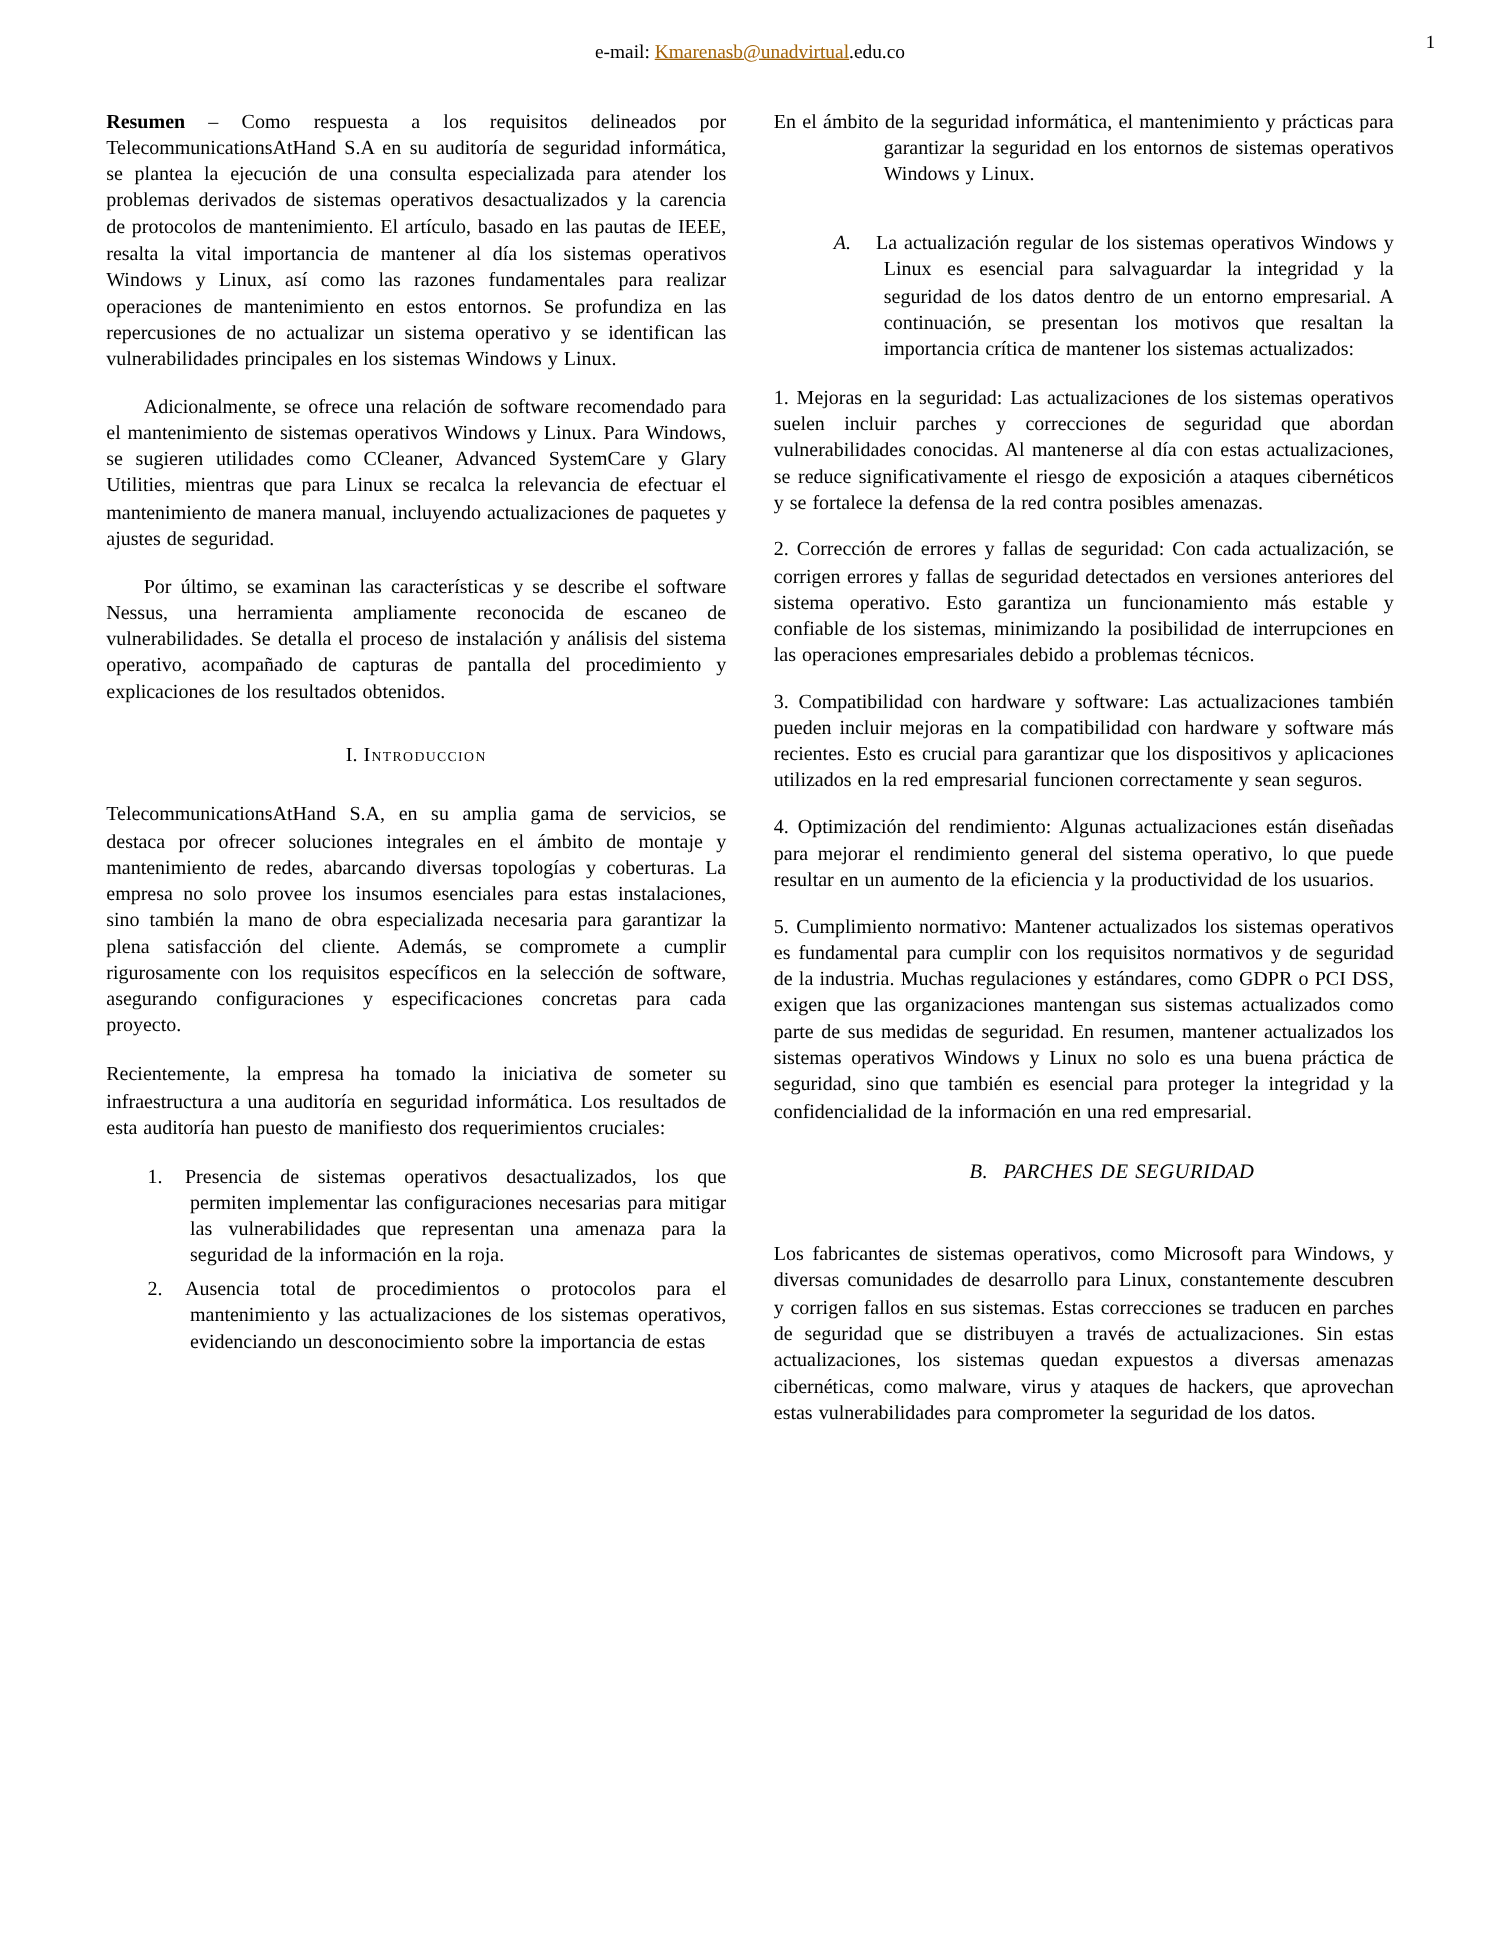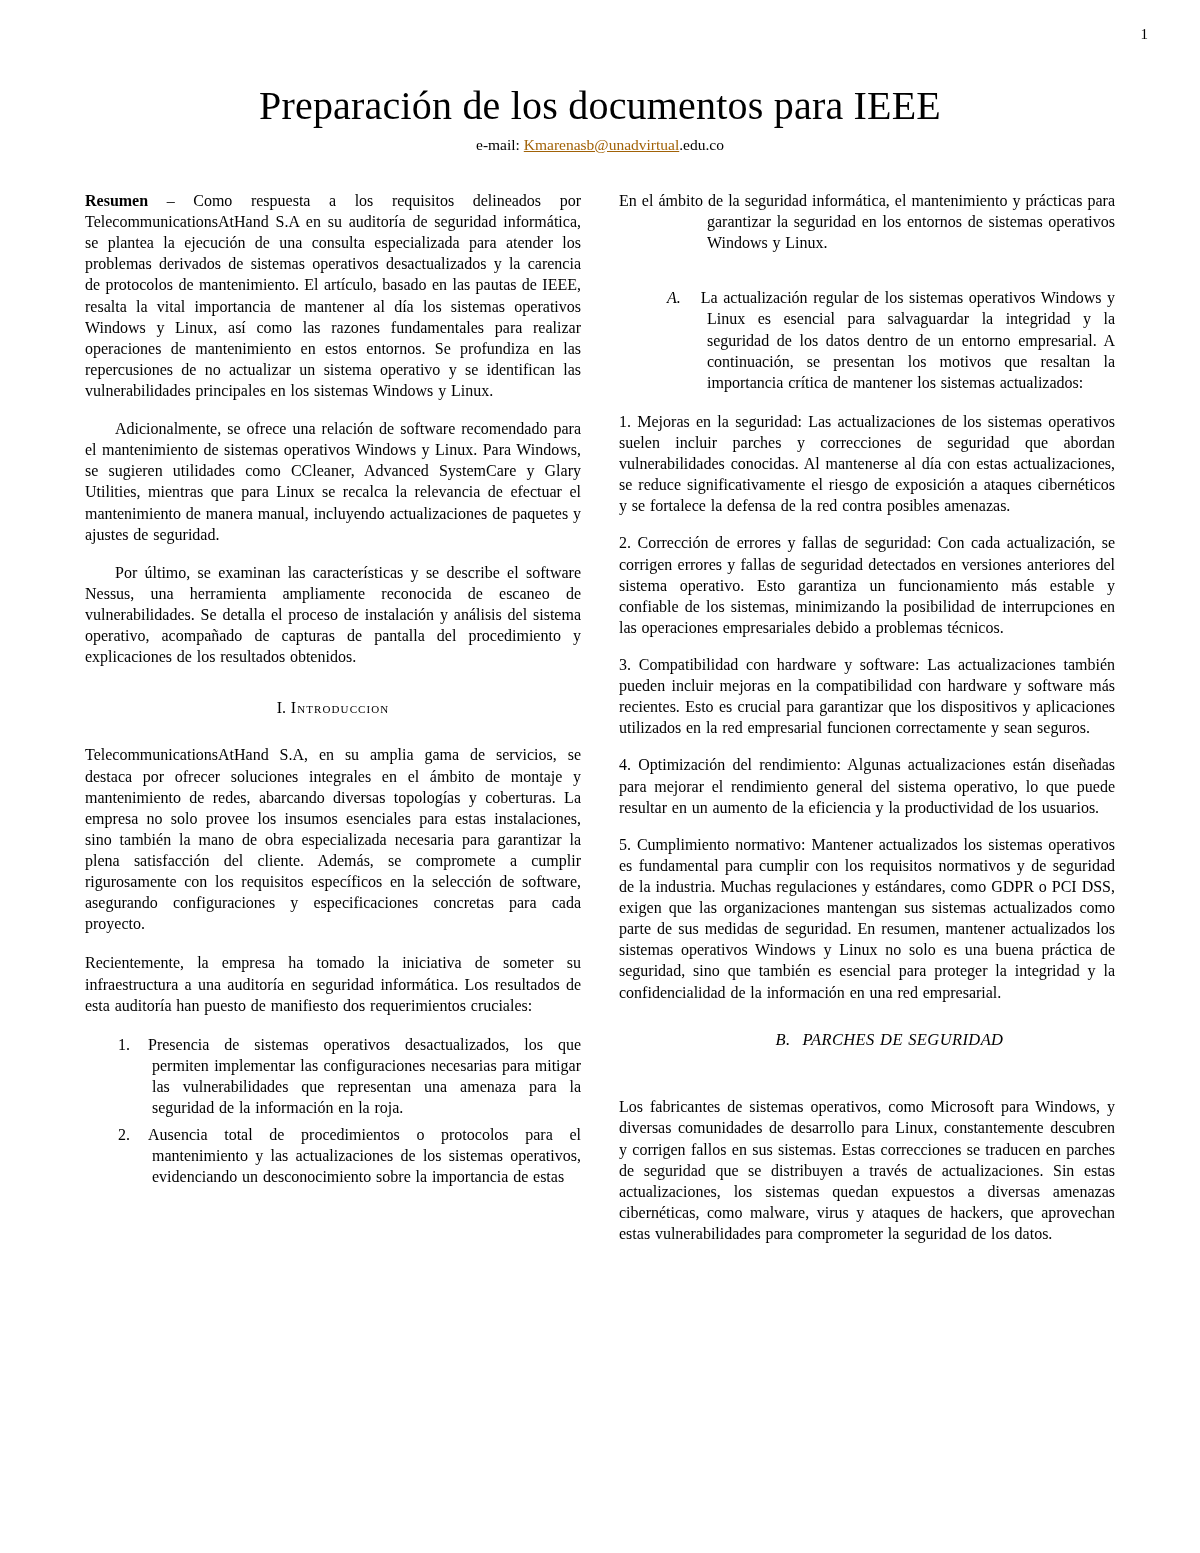--- a/index.html
+++ b/index.html
@@ -103,21 +103,20 @@
   .subsection-b .b-label { margin-right: 12px; }
   .final { margin-top: 46px; }
 </style>
 </head>
 <body>
 
 <div class="page">
 
   <div class="page-number">1</div>
 
-  <h1 class="title">Preparación de los documentos para IEEE</h1>
 
 
   <div class="email-line"><span>e-mail: </span><a class="email-link">Kmarenasb@unadvirtual</a><span>.edu.co</span></div>
 
   <div class="columns">
 
     <div class="col">
 
       <p class="para"><strong class="abstract-label">Resumen</strong><span> – </span><span>Como respuesta a los requisitos delineados por TelecommunicationsAtHand S.A en su auditoría de seguridad informática, se plantea la ejecución de una consulta especializada para atender los problemas derivados de sistemas operativos desactualizados y la carencia de protocolos de mantenimiento. El artículo, basado en las pautas de IEEE, resalta la vital importancia de mantener al día los sistemas operativos Windows y Linux, así como las razones fundamentales para realizar operaciones de mantenimiento en estos entornos. Se profundiza en las repercusiones de no actualizar un sistema operativo y se identifican las vulnerabilidades principales en los sistemas Windows y Linux.</span></p>
 

